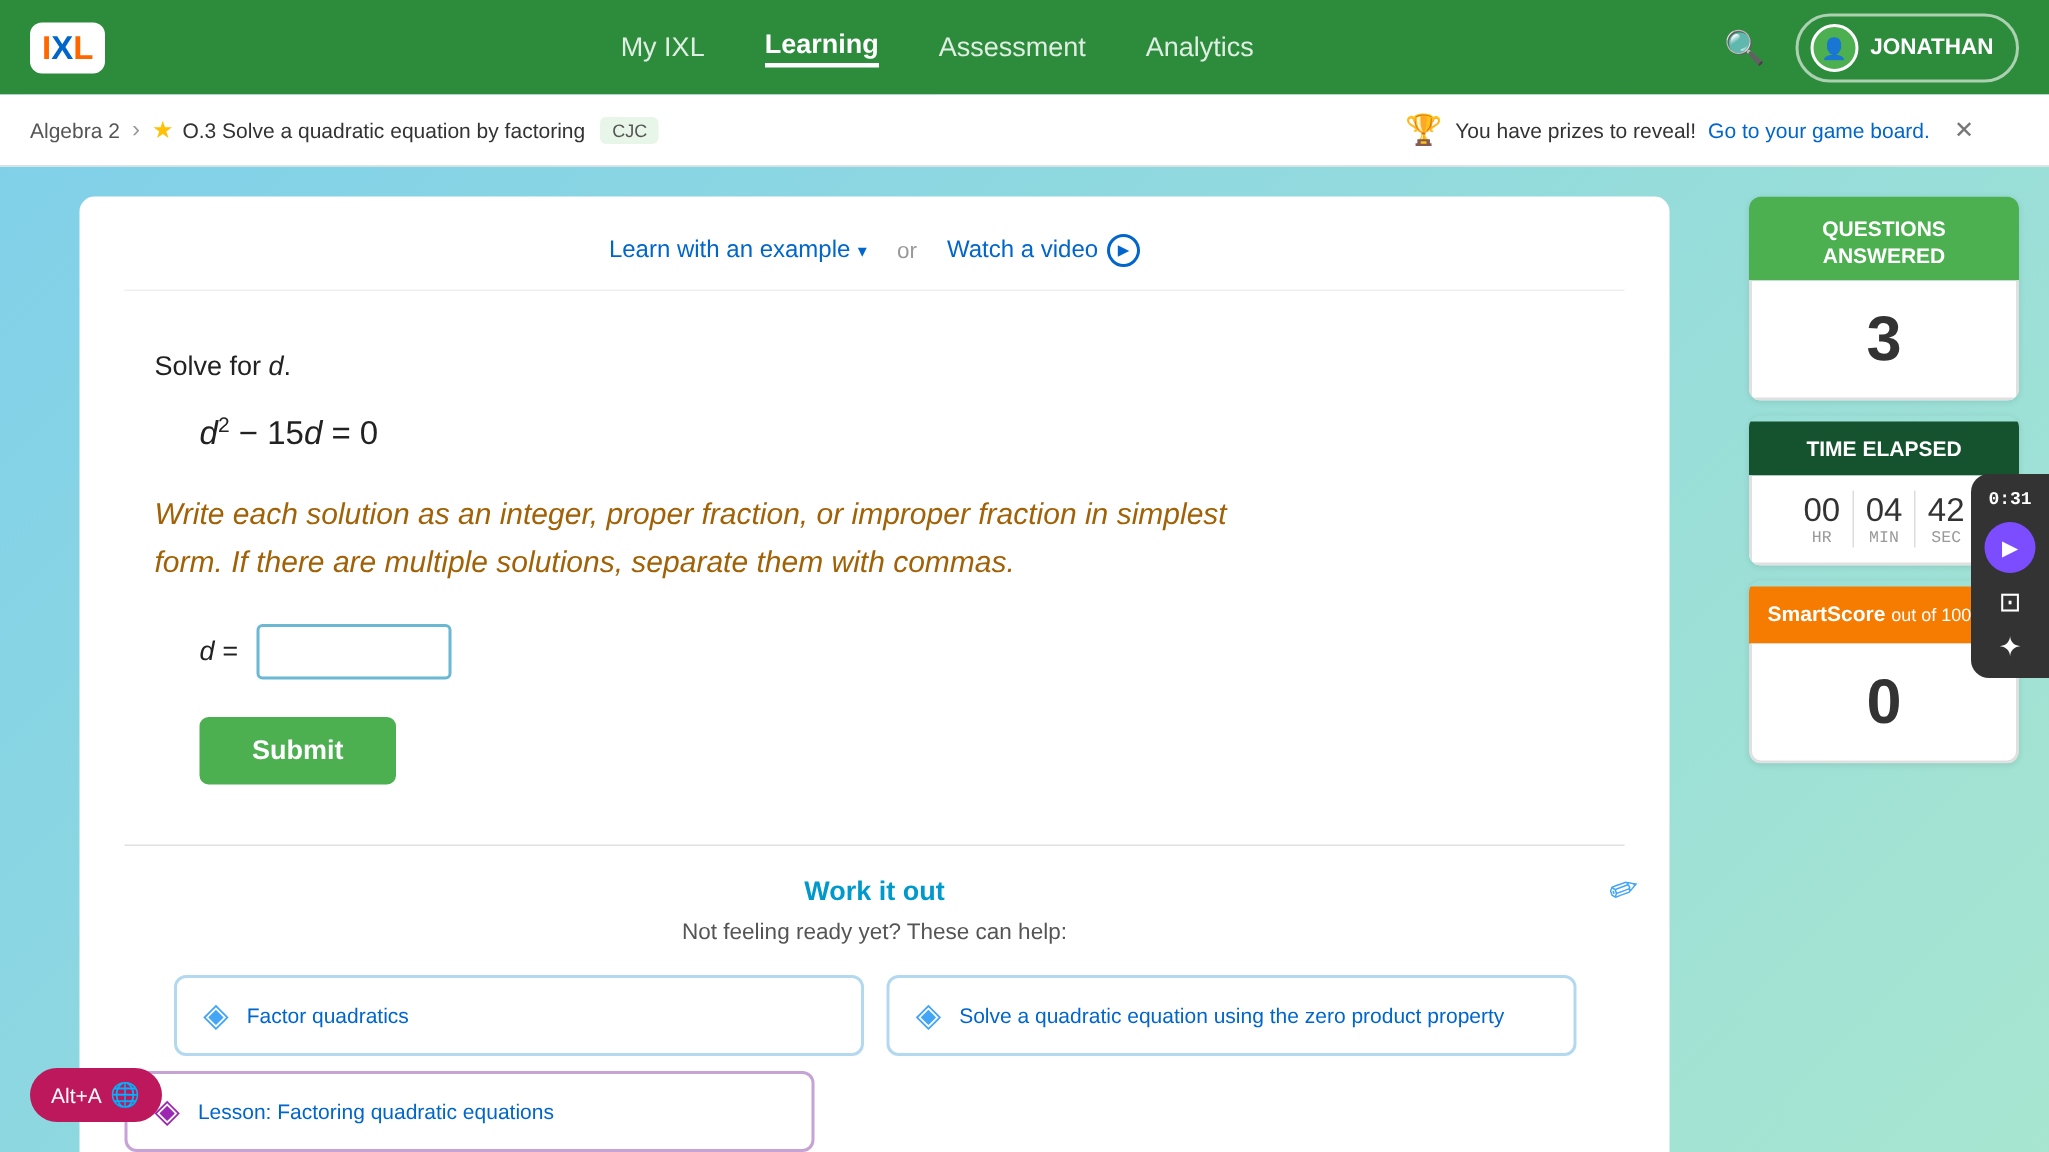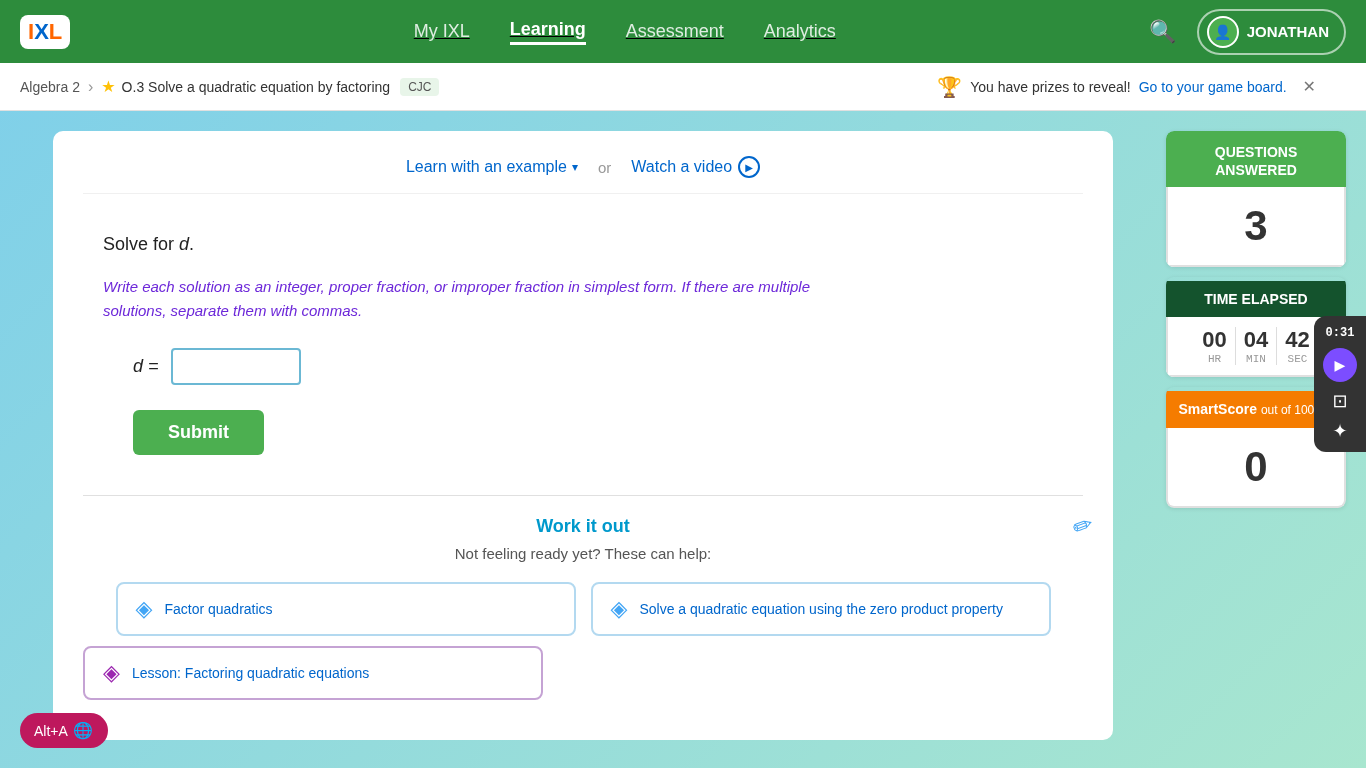--- a/index.html
+++ b/index.html
@@ -27,21 +27,20 @@
     .logo-i { color: #ff6600; }
     .logo-x { color: #0066cc; }
     .logo-l { color: #ff6600; }
     .nav-links {
       display: flex;
       align-items: center;
       gap: 40px;
       margin-left: 30px;
       flex: 1;
       justify-content: center;
-      text-decoration: underline;
     }
     .nav-link {
       color: rgba(255,255,255,0.85);
       text-decoration: none;
       font-size: 18px;
       cursor: pointer;
     }
     .nav-link.active {
       color: white;
       font-weight: 600;
@@ -189,22 +188,22 @@
     }
     .solve-for em { font-style: italic; }
     .equation {
       font-size: 22px;
       color: #222;
       margin-bottom: 25px;
       margin-left: 30px;
     }
     .equation sup { font-size: 14px; vertical-align: super; }
     .instructions {
-      font-size: 15px;
-      color: #6d28d9;
+      font-size: 20px;
+      color: #a16207;
       font-style: italic;
       margin-bottom: 25px;
       line-height: 1.6;
       max-width: 760px;
     }
     .answer-row {
       display: flex;
       align-items: center;
       gap: 12px;
       margin-bottom: 25px;
@@ -273,21 +272,21 @@
       align-items: flex-start;
       gap: 0;
       padding: 10px 0;
     }
     .time-unit {
       text-align: center;
       padding: 0 8px;
       border-right: 1px solid #ddd;
     }
     .time-unit:last-child { border-right: none; }
-    .time-value { font-size: 22px; font-weight: 700; color: #333; display: block; }
+    .time-value { font-size: 22px; font-weight: 400; color: #333; display: block; }
     .time-label { font-size: 11px; color: #999; display: block; text-transform: uppercase; font-family: Liberation Mono, monospace; }
 
     .smartscore-box {
       background: #f57c00;
       color: white;
       text-align: center;
       padding: 10px;
       font-size: 14px;
       font-weight: 700;
       margin-top: 4px;
@@ -532,20 +531,23 @@
       <button class="watch-video-btn">
         <span>Watch a video</span>
         <div class="play-circle">▶</div>
       </button>
     </div>
 
     <div class="problem-section">
       <div class="solve-for">
         <span>Solve for </span><em>d</em><span>.</span>
       </div>
+      <div class="equation">
+        <em>d</em><sup>2</sup> − 15<em>d</em> = 0
+      </div>
       <div class="instructions">Write each solution as an integer, proper fraction, or improper fraction in simplest form. If there are multiple solutions, separate them with commas.</div>
       <div class="answer-row">
         <span class="answer-label"><em>d</em> =</span>
         <input class="answer-input" type="text" placeholder="" style="">
       </div>
       <button class="submit-btn" style="margin-left: 30px;">Submit</button>
     </div>
 
     <div class="work-it-out-section">
       <div class="work-it-out-title">Work it out</div>

